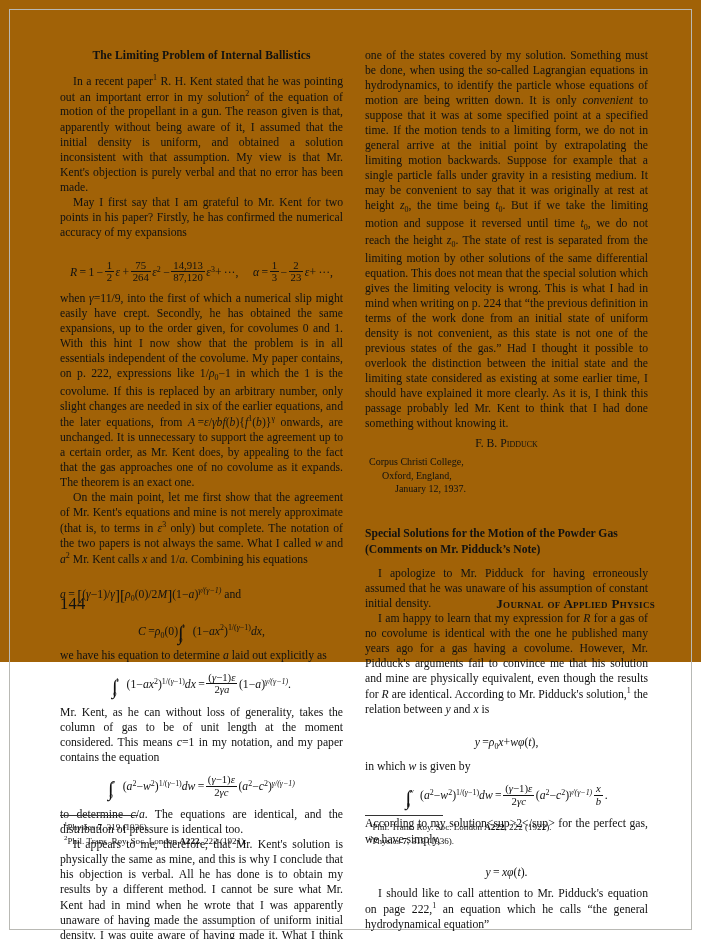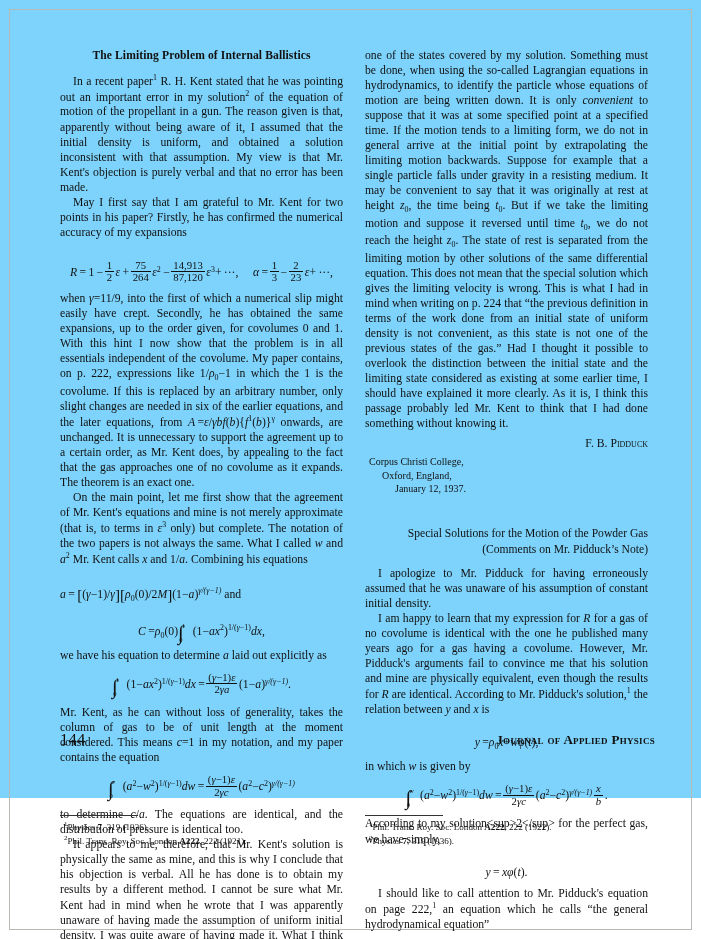--- a/index.html
+++ b/index.html
@@ -12,22 +12,22 @@
     height: 939px;
     font-family: "Liberation Serif", "DejaVu Serif", serif;
     color: #111111;
     position: relative;
     overflow: hidden;
   }
   .page {
     position: absolute;
     left: 0; top: 0;
     width: 701px;
-    height: 798px;
-    background: #7dd3fc;
+    height: 662px;
+    background: #a16207;
     box-sizing: border-box;
   }
   .page-frame {
     position: absolute;
     left: 9px; top: 9px;
     width: 683px;
     height: 921px;
     border: 1px solid #b9b9b4;
     box-sizing: border-box;
     pointer-events: none;
@@ -121,21 +121,21 @@
     line-height: 0.75;
     font-family: "Liberation Serif", serif;
   }
   .bracket-big {
     display: inline-block;
     font-size: 1.3em;
     vertical-align: -0.16em;
     line-height: 0.85;
   }
   .sig {
-    text-align: right;
+    text-align: center;
     font-size: 11.7px;
     margin: 6px 0 0 0;
   }
   .smallcaps {
     font-variant: small-caps;
   }
   .affil {
     font-size: 10px;
     line-height: 1.34;
     margin: 5px 0 0 4px;
@@ -185,22 +185,22 @@
     position: absolute;
     right: 0;
     bottom: 2px;
     font-size: 13px;
     font-variant: small-caps;
     letter-spacing: 0.3px;
     font-weight: bold;
   }
   .sec-title {
     font-size: 11.6px;
-    font-weight: normal;
-    text-align: right;
+    font-weight: bold;
+    text-align: left;
     margin: 0 0 8px 0;
     line-height: 1.4;
   }
   .gap-lg { height: 30px; }
 </style>
 </head>
 <body>
 
 <div class="page">
   <div class="page-frame"></div>

